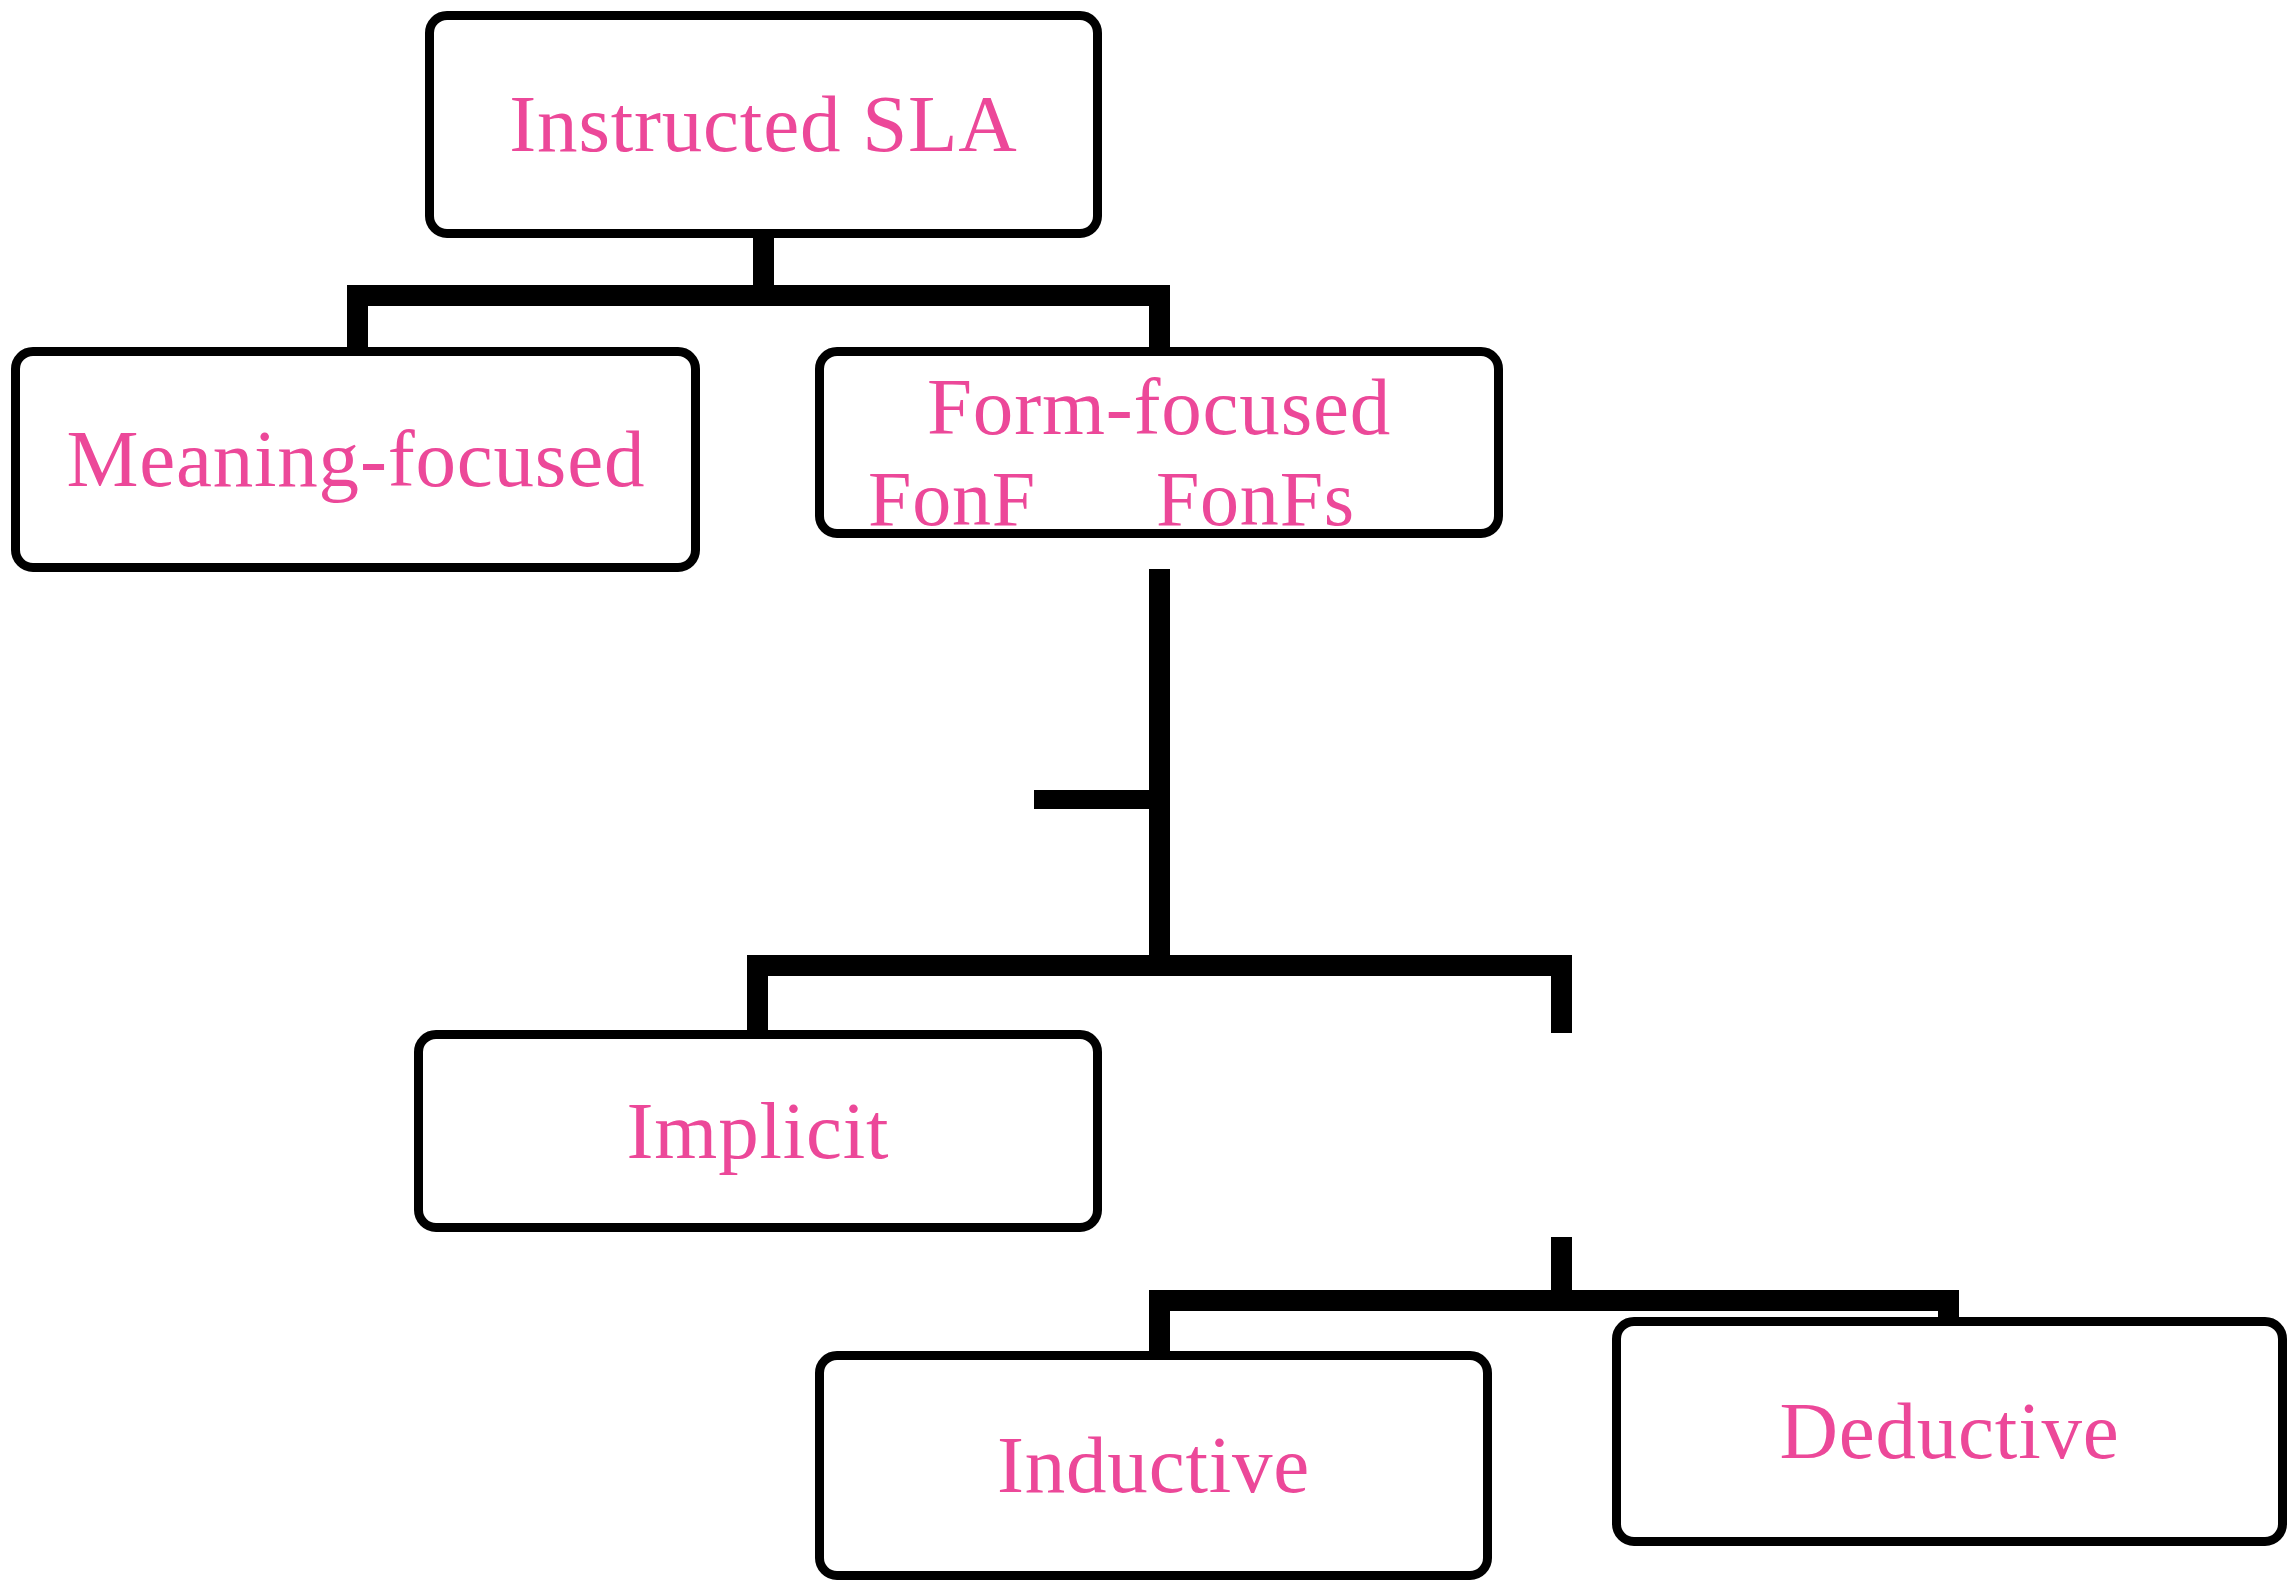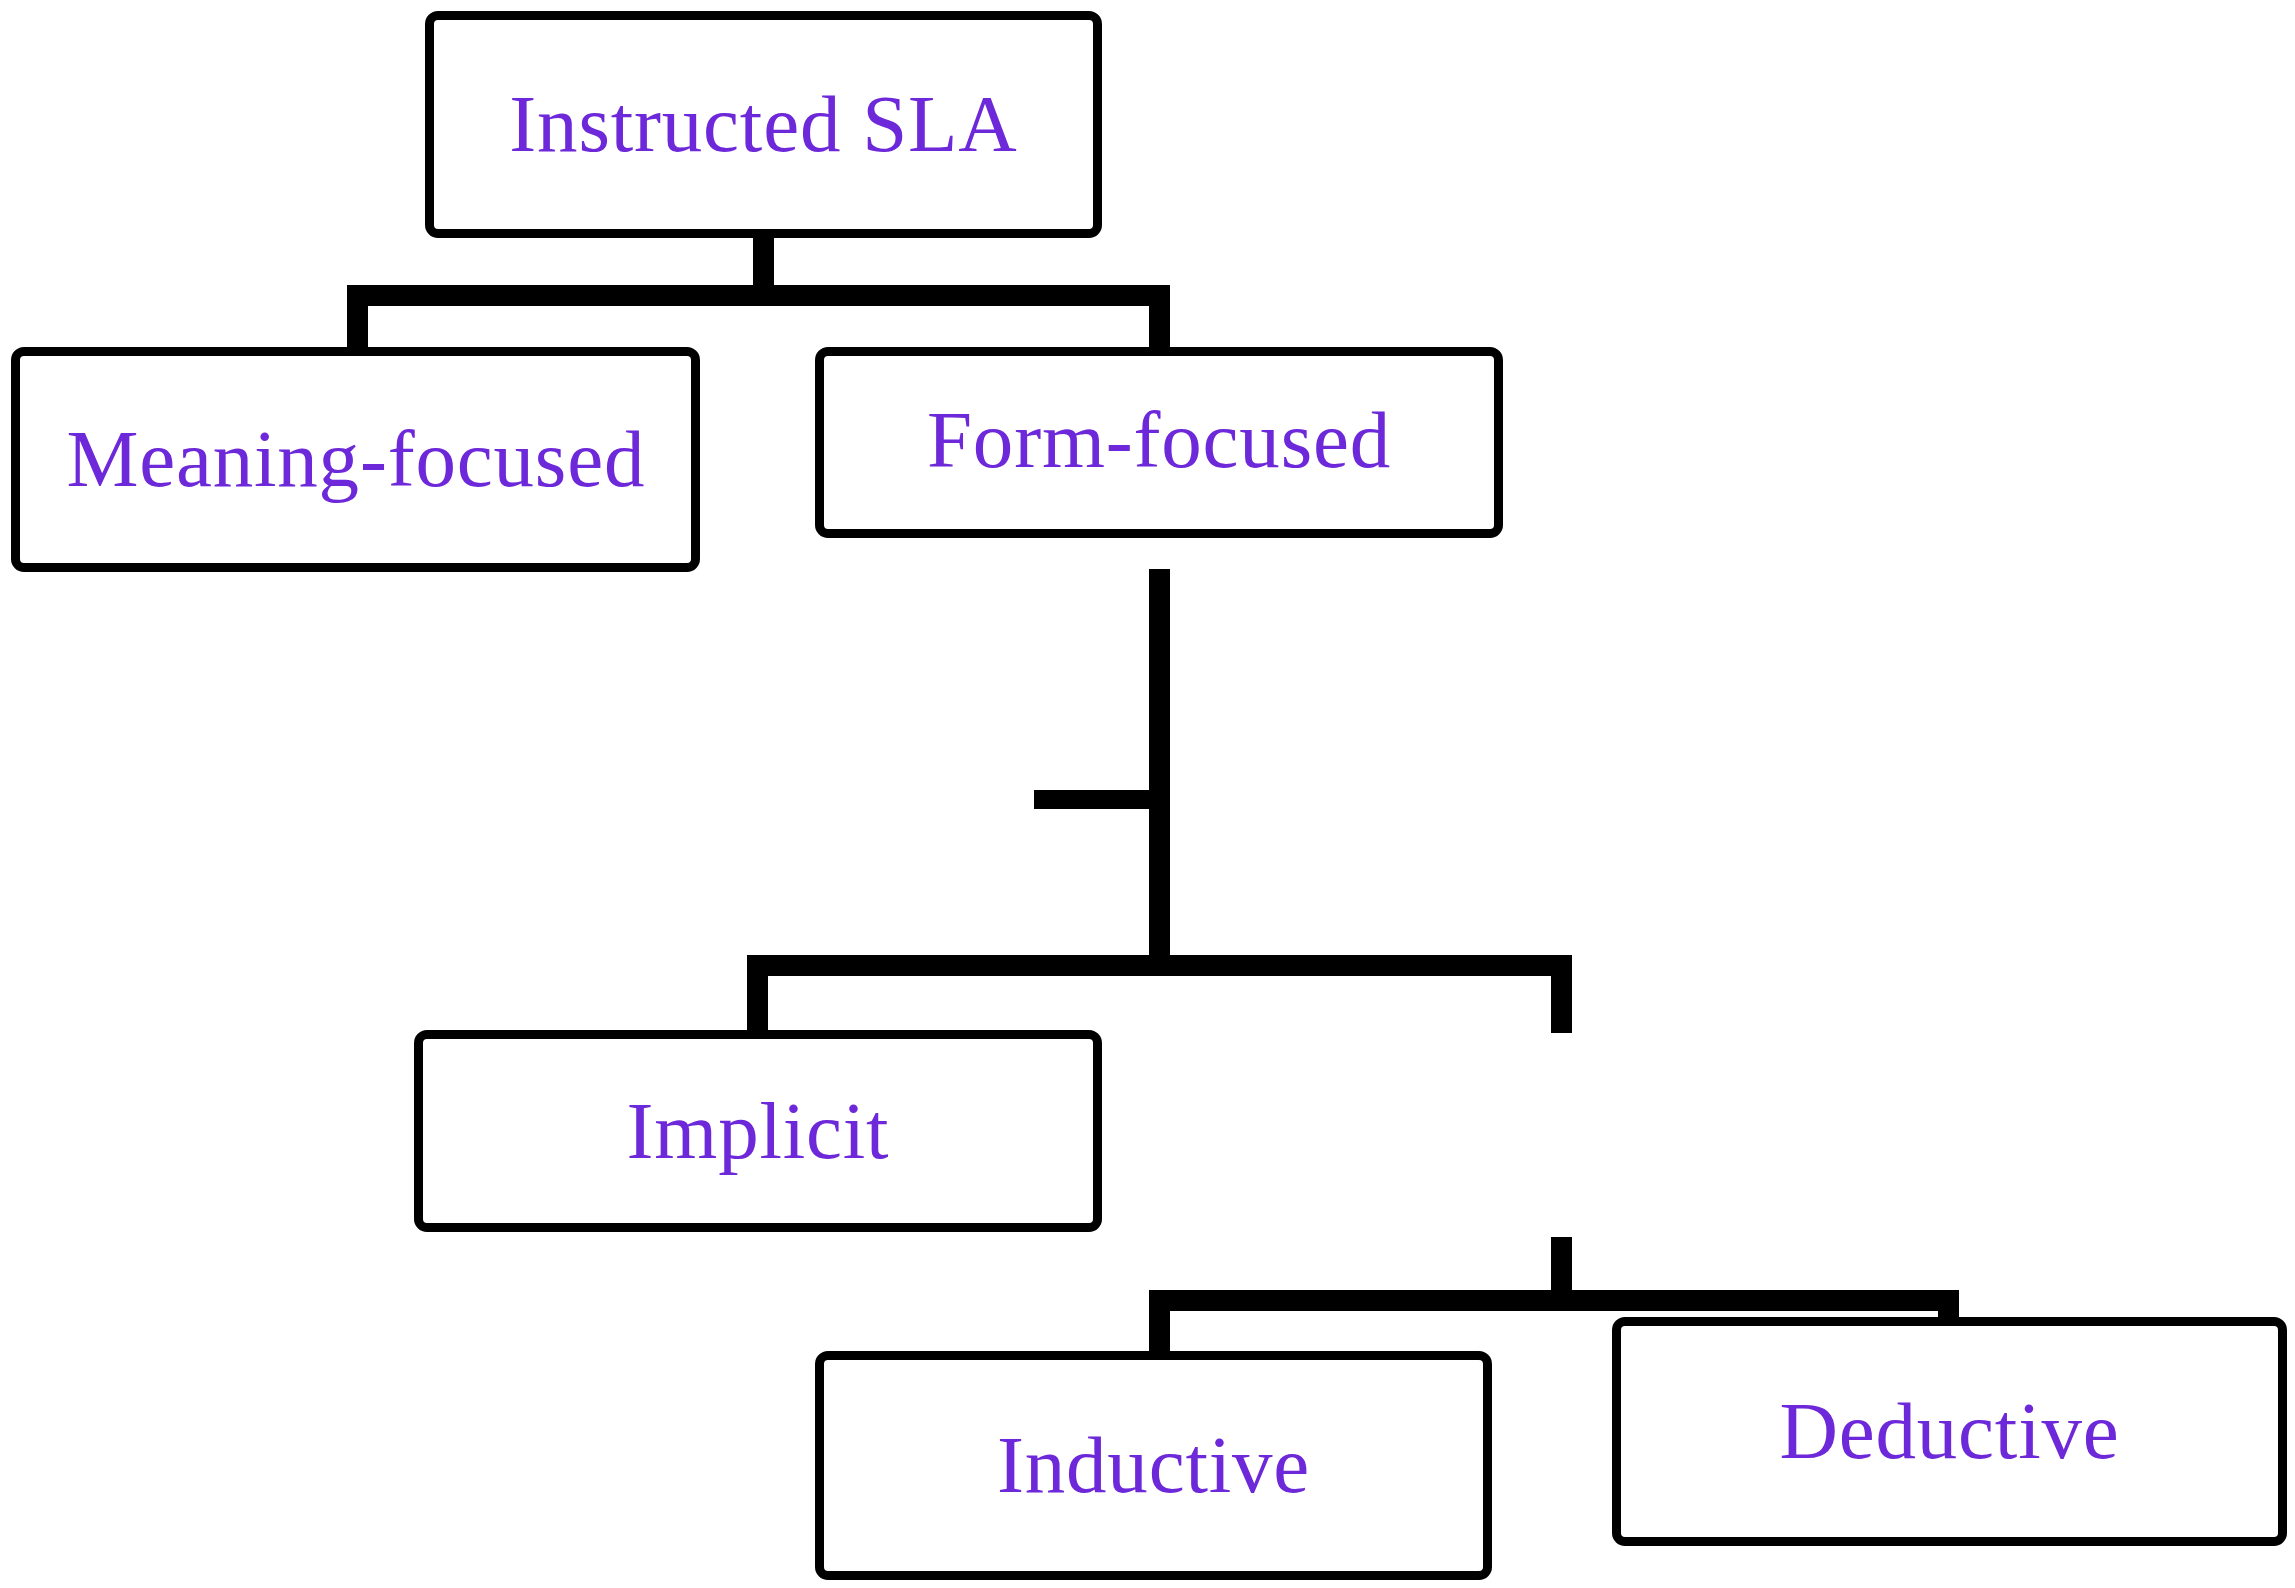--- a/index.html
+++ b/index.html
@@ -12,27 +12,27 @@
     width: 2295px;
     height: 1589px;
     background: #ffffff;
     overflow: hidden;
     font-family: "Liberation Serif", serif;
   }
   .box {
     position: absolute;
     background: #ffffff;
     border: 9.7px solid #000000;
-    border-radius: 13px;
+    border-radius: 22px;
     box-sizing: border-box;
     display: flex;
     align-items: center;
     justify-content: center;
     font-size: 81px;
-    color: #6d28d9;
+    color: #ec4899;
     letter-spacing: 0.8px;
     z-index: 2;
   }
   .box .label {
     text-align: center;
     white-space: nowrap;
   }
   .conn {
     position: absolute;
     background: #000000;
@@ -82,20 +82,24 @@
     <span class="label">Instructed SLA</span>
   </div>
 
   <div class="box" style="left:11.3px; top:347px; width:689px; height:225px;">
     <span class="label">Meaning-focused</span>
   </div>
 
   <div class="box" style="left:815px; top:347px; width:688px; height:191px;">
     <div class="form-inner">
       <div class="form-title">Form-focused</div>
+      <div class="form-subrow">
+        <span>FonF</span>
+        <span>FonFs</span>
+      </div>
     </div>
   </div>
 
 
   <div class="box" style="left:414px; top:1030px; width:688px; height:202px;">
     <span class="label">Implicit</span>
   </div>
 
 
   <div class="box" style="left:815px; top:1351px; width:677px; height:229px;">

